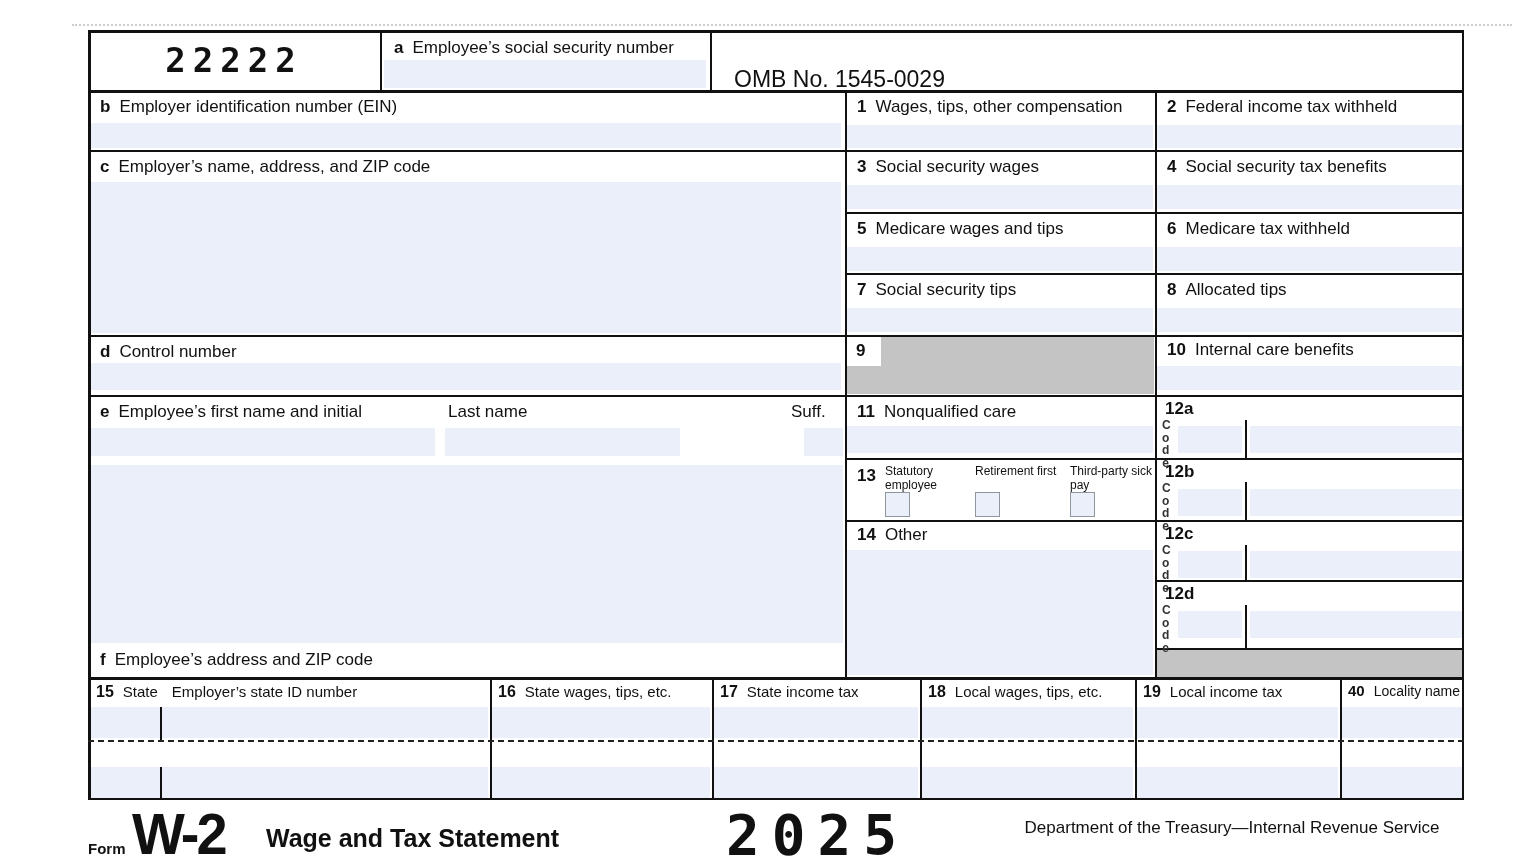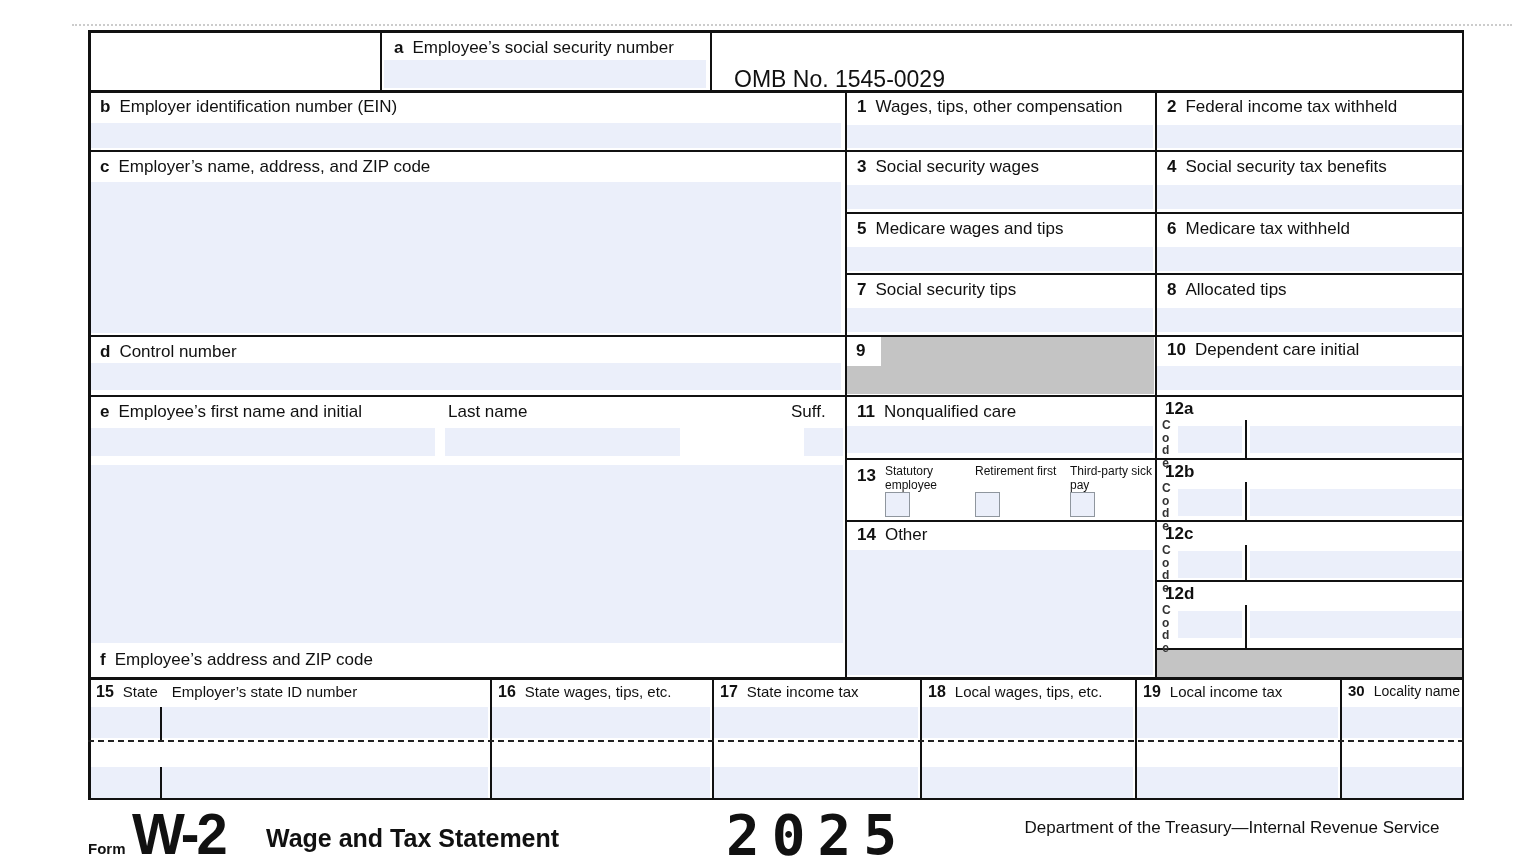--- a/index.html
+++ b/index.html
@@ -165,20 +165,21 @@
   <div class="dashed"></div>
 
   <div class="vl" style="left:72px;top:677px;height:33px;width:2px"></div>
   <div class="vl" style="left:72px;top:737px;height:33px;width:2px"></div>
 
   <div class="vl" style="left:1157px;top:390px;height:38px;width:2px"></div>
   <div class="vl" style="left:1157px;top:452px;height:38px;width:2px"></div>
   <div class="vl" style="left:1157px;top:515px;height:35px;width:2px"></div>
   <div class="vl" style="left:1157px;top:575px;height:43px;width:2px"></div>
 
+  <div class="code22222">22222</div>
   <div class="lbl" style="left:306px;top:9px">
     <b>a</b>
     <span>Employee’s social security number</span>
   </div>
   <div class="omb">OMB No. 1545-0029</div>
 
   <div class="lbl" style="left:12px;top:68px">
     <b>b</b>
     <span>Employer identification number (EIN)</span>
   </div>
@@ -233,21 +234,21 @@
     <b>7</b>
       <span>Social security tips</span>
   </div>
   <div class="lbl" style="left:1079px;top:251px">
     <b>8</b>
       <span>Allocated tips</span>
   </div>
   <div class="boxnum" style="left:768px;top:311px">9</div>
   <div class="lbl" style="left:1079px;top:311px">
     <b>10</b>
-      <span>Dependent care initial</span>
+      <span>Internal care benefits</span>
   </div>
   <div class="lbl" style="left:769px;top:373px">
     <b>11</b>
       <span>Nonqualified care</span>
   </div>
 
   <div class="boxnum" style="left:769px;top:436px">13</div>
   <div class="cblbl" style="left:797px;top:434px">Statutory employee</div>
   <div class="cblbl" style="left:887px;top:434px">Retirement first</div>
   <div class="cblbl" style="left:982px;top:434px">Third-party sick pay</div>
@@ -284,21 +285,21 @@
   </div>
   <div class="lbl smalllbl" style="left:840px;top:653px">
     <b style="font-size:16px">18</b>
     <span>Local wages, tips, etc.</span>
   </div>
   <div class="lbl smalllbl" style="left:1055px;top:653px">
     <b style="font-size:16px">19</b>
     <span>Local income tax</span>
   </div>
   <div class="lbl" style="left:1260px;top:653px;font-size:14px">
-    <b style="font-size:15px">30</b>
+    <b style="font-size:15px">40</b>
     <span>Locality name</span>
   </div>
 
 </div>
 
 <div class="f-form">Form</div>
 <div class="f-w2">W-2</div>
 <div class="f-title">Wage and Tax Statement</div>
 <div class="f-year">2025</div>
 <div class="f-dept">Department of the Treasury—Internal Revenue Service</div>

